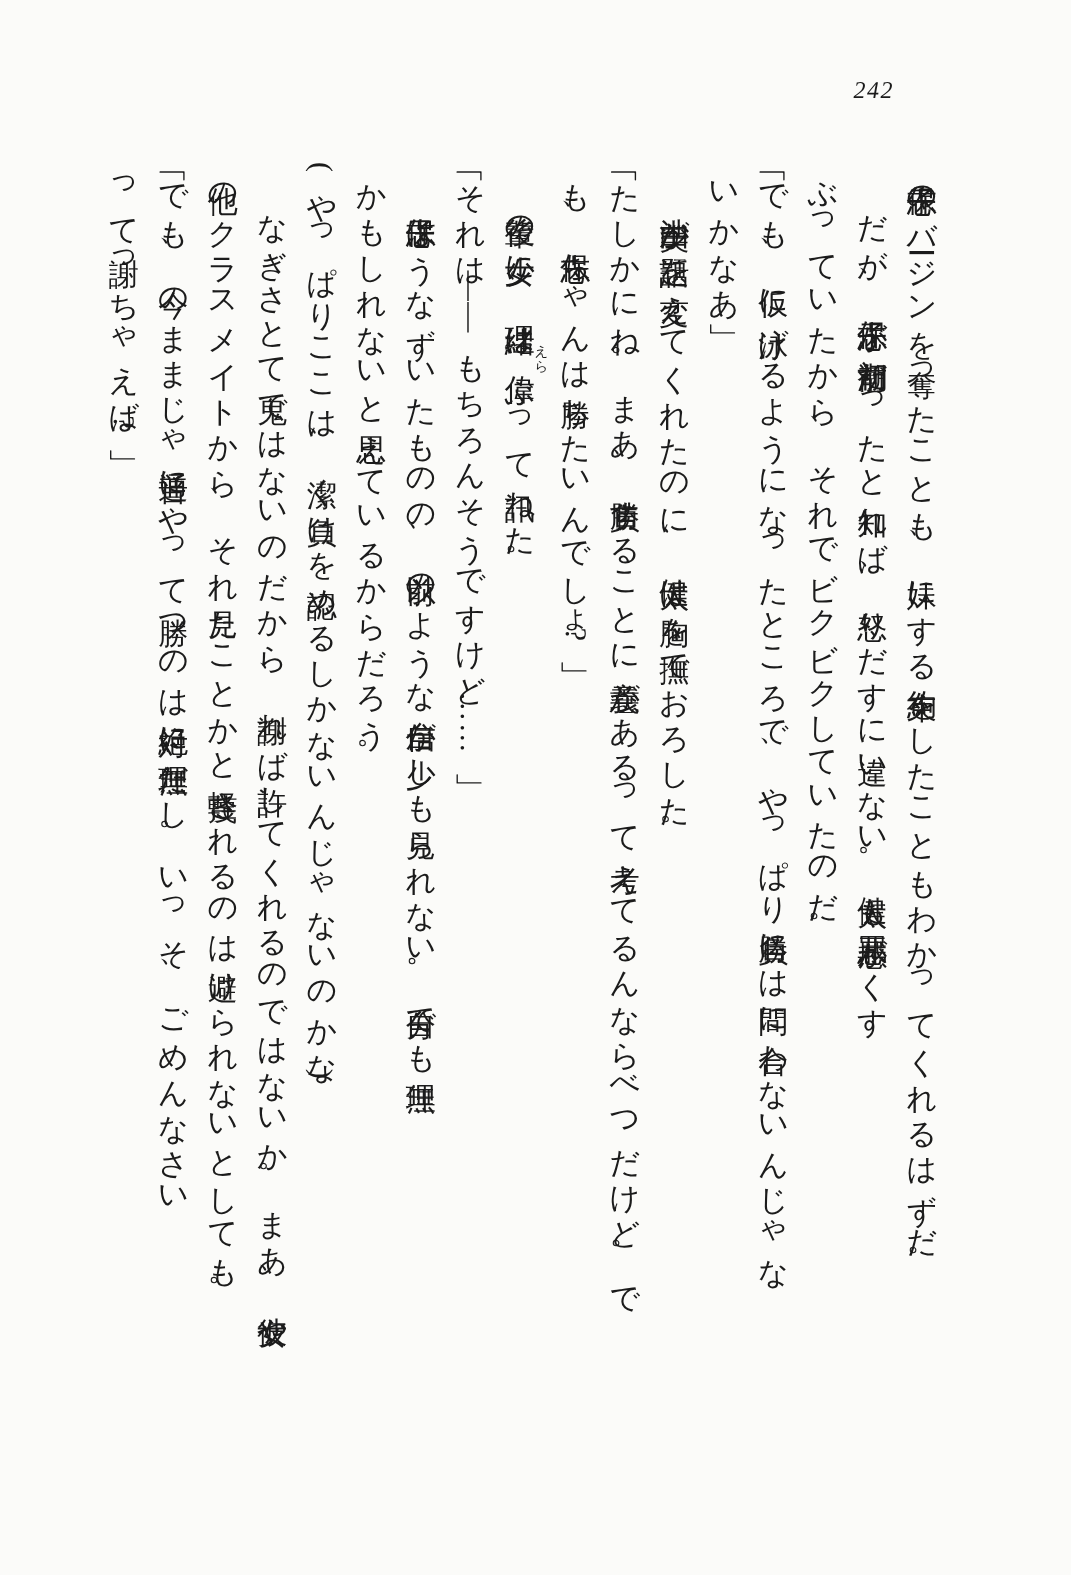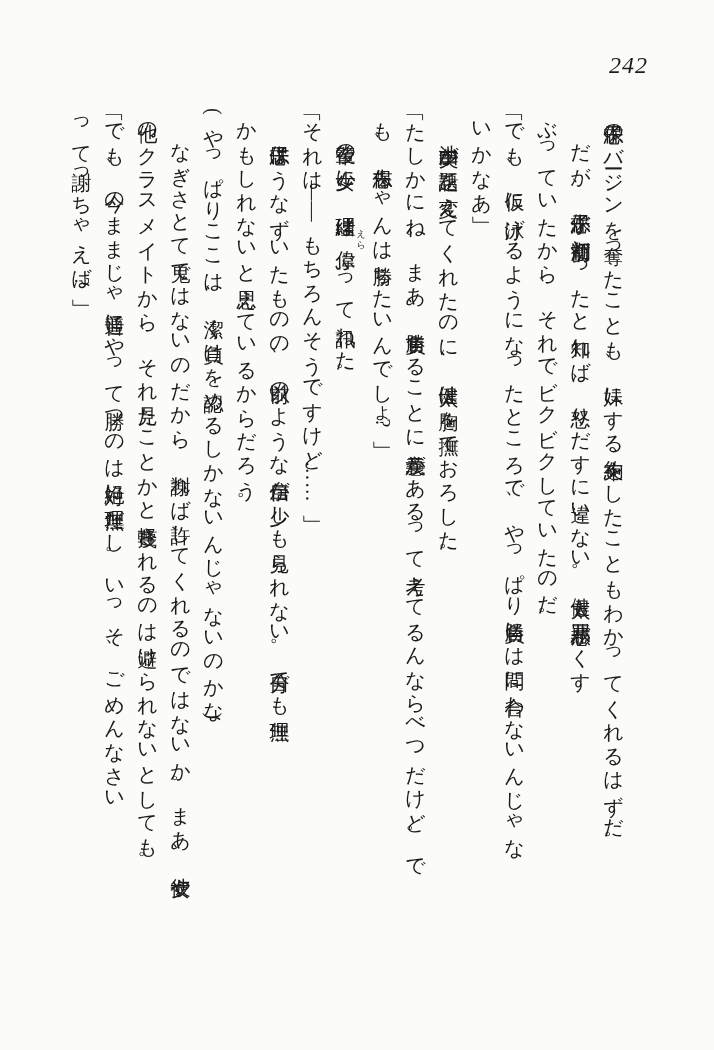--- a/index.html
+++ b/index.html
@@ -15,22 +15,22 @@
   }
   .page {
     position: relative;
     width: 714px;
     height: 1050px;
     background: #fbfbf9;
   }
   .page-number {
     position: absolute;
     top: 52px;
-    left: 609px;
-    font-size: 24px;
+    left: 569px;
+    font-size: 16px;
     font-style: italic;
     letter-spacing: 1px;
     color: #1b1b1b;
   }
   .text-block {
     position: absolute;
     top: 108px;
     right: 84px;
     height: 842px;
     writing-mode: vertical-rl;

